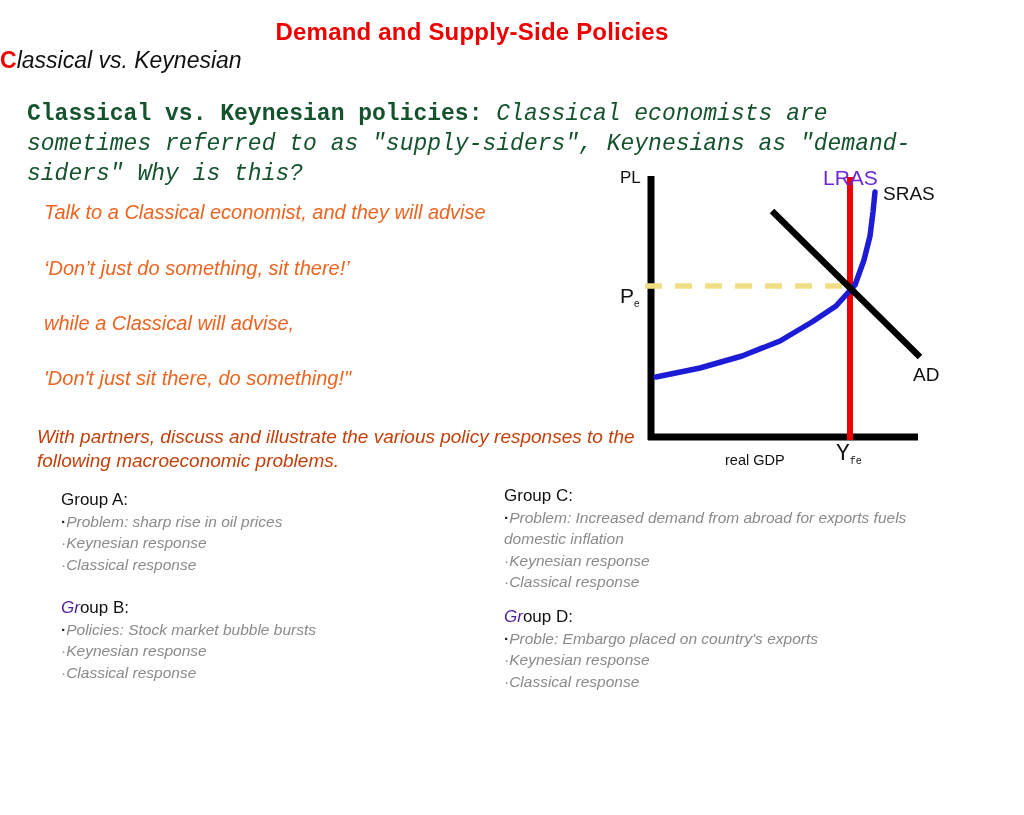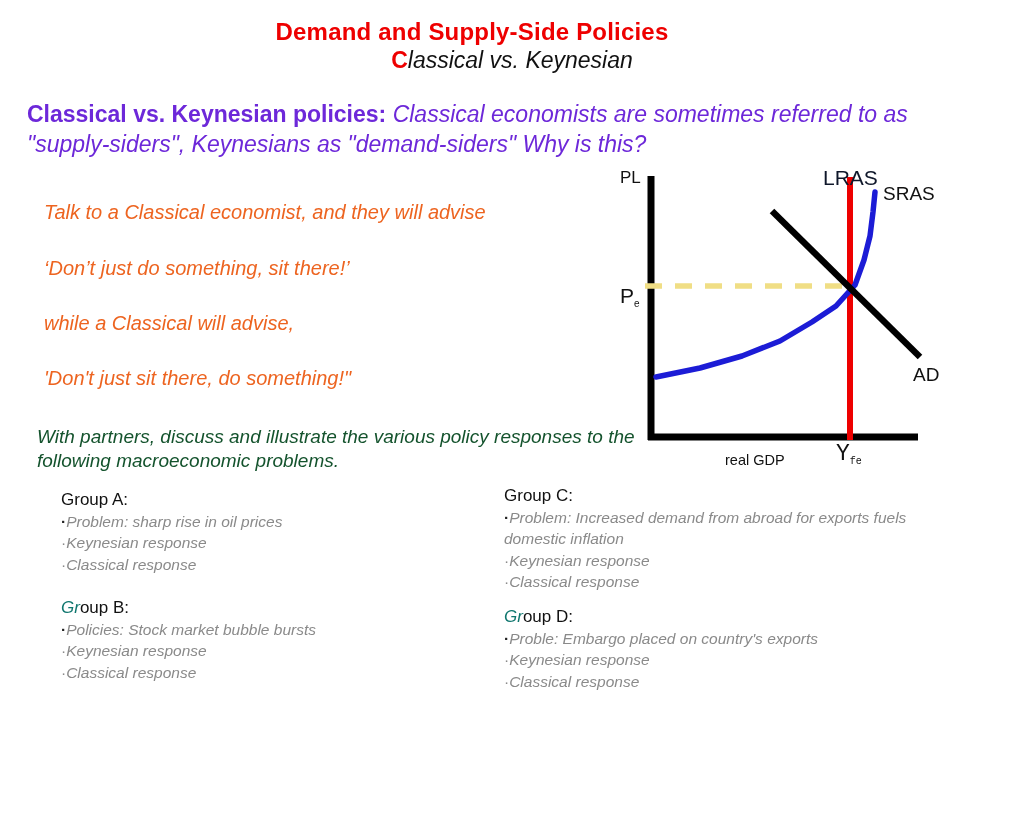--- a/index.html
+++ b/index.html
@@ -9,61 +9,61 @@
     font-family:"Liberation Sans", sans-serif; color:#111;
   }
   .abs { position:absolute; }
 
   
   .slide-title {
     top:18px; left:0; width:944px; text-align:center;
     font-size:24px; font-weight:bold; color:#EE0000; letter-spacing:0.2px;
   }
   .slide-subtitle {
-    top:47px; left:0; width:1024px; text-align:center; font-size:23px;
+    top:47px; left:0; width:1024px; font-size:23px;
   }
   .slide-subtitle .accent { color:#EE0000; font-weight:bold; font-style:normal; }
   .slide-subtitle .rest   { color:#111; font-style:italic; }
 
   .intro {
     top:99px; left:27px; width:912px;
-    font-size:23px; line-height:30px; color:#6d28d9;
+    font-size:23px; line-height:30px; color:#14532d;font-family:Liberation Mono, monospace;
   }
   .intro .lead { font-weight:bold; }
   .intro .body { font-style:italic; }
 
   
   .quote {
     left:44px; font-size:20px; font-style:italic; color:#ED6420; white-space:nowrap;
   }
   .q0 { top:201px; } .q1 { top:257px; } .q2 { top:312px; } .q3 { top:367px; }
 
   
   .task {
     top:425px; left:37px; width:615px;
-    font-size:19px; font-style:italic; color:#14532d; line-height:24px;
+    font-size:19px; font-style:italic; color:#c2410c; line-height:24px;
   }
 
   
   .group { line-height:21.5px; }
   .group-a { top:489px; left:61px;  width:400px; }
   .group-b { top:597px; left:61px;  width:400px; }
   .group-c { top:485px; left:504px; width:432px; }
   .group-d { top:606px; left:504px; width:432px; }
   .g-head { font-size:17px; color:#111; }
-  .g-head .g-prefix { color:#0f766e; font-style:italic; }
+  .g-head .g-prefix { color:#4c1d95; font-style:italic; }
   .g-item { font-size:15.5px; font-style:italic; color:#8A8A8A; }
   .g-item .bullet { font-style:normal; }
   .g-item.problem .bullet { color:#222; font-weight:bold; }
 
   
   .chart-svg { top:160px; left:612px; }
   .chart-label { position:absolute; color:#111; }
   .lbl-pl   { top:168px; left:620px; font-size:17px; }
-  .lbl-lras { top:166px; left:823px; font-size:21px; color:#0f172a; }
+  .lbl-lras { top:166px; left:823px; font-size:21px; color:#6d28d9; }
   .lbl-sras { top:183px; left:883px; font-size:19px; }
   .lbl-ad   { top:364px; left:913px; font-size:19px; }
   .lbl-pe   { top:284px; left:620px; font-size:21px; }
   .lbl-yfe  { top:441px; left:836px; font-size:23px;font-family:Liberation Mono, monospace; }
   .lbl-gdp  { top:452px; left:725px; font-size:14.5px; }
   .subsc { font-size:10px; vertical-align:-4px; }
 </style>
 </head>
 <body>
 

